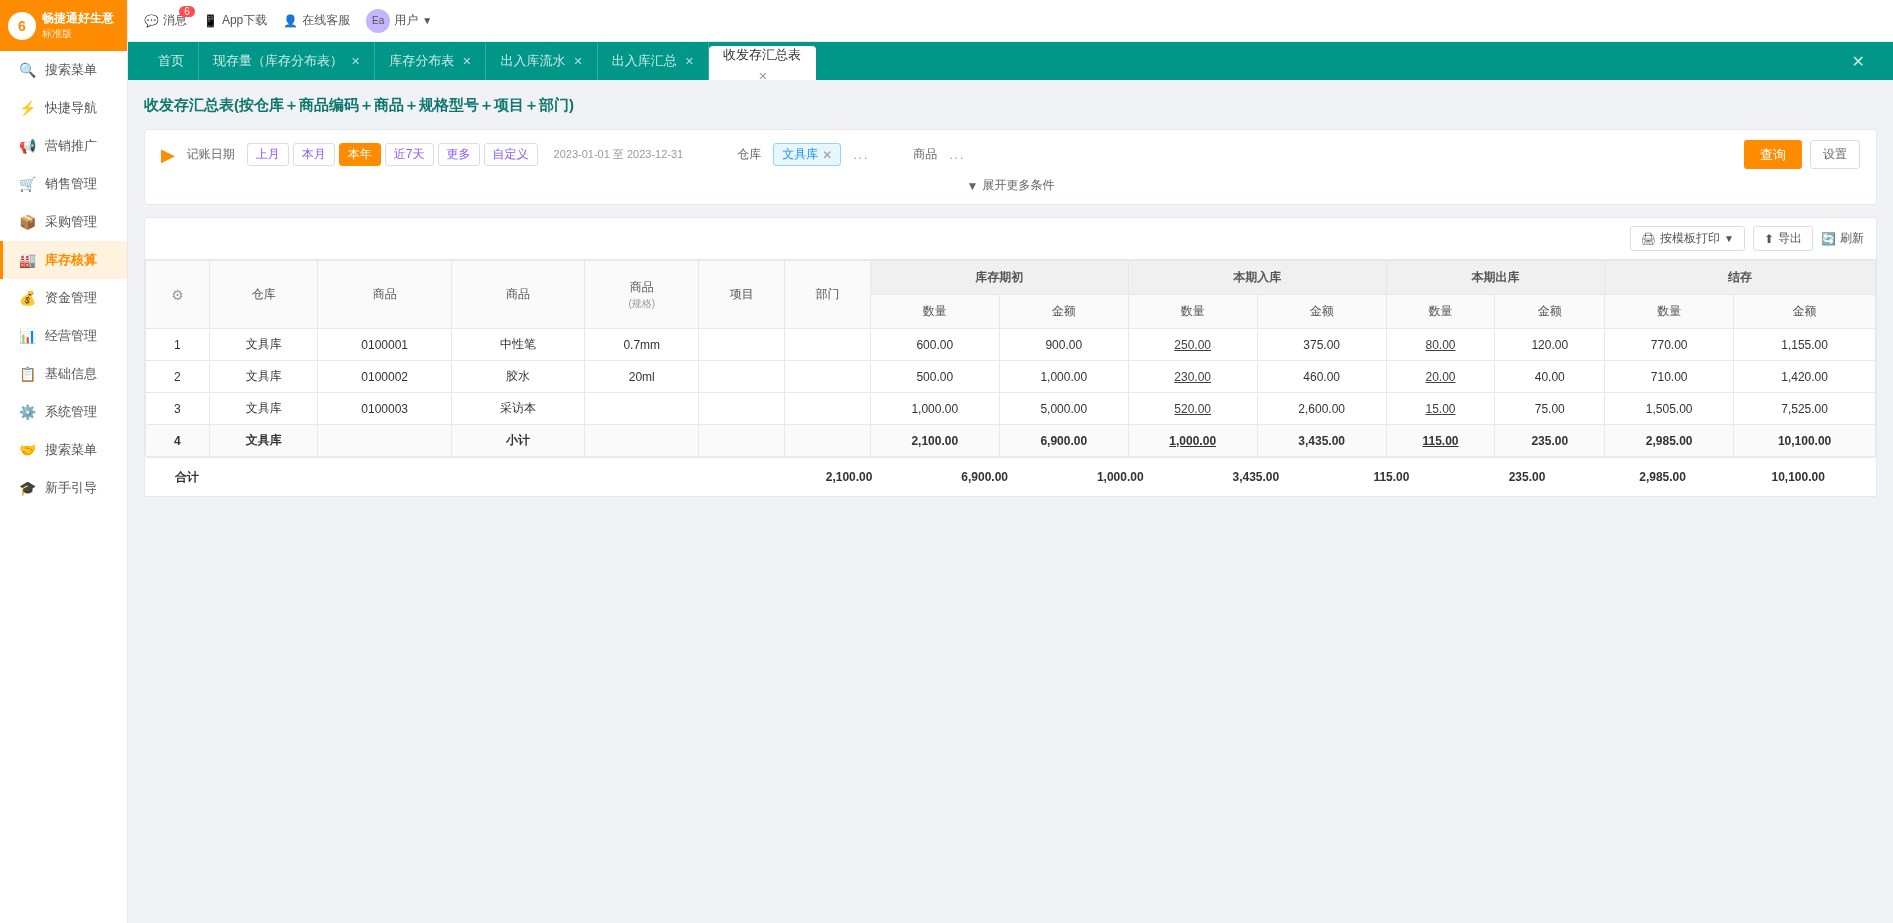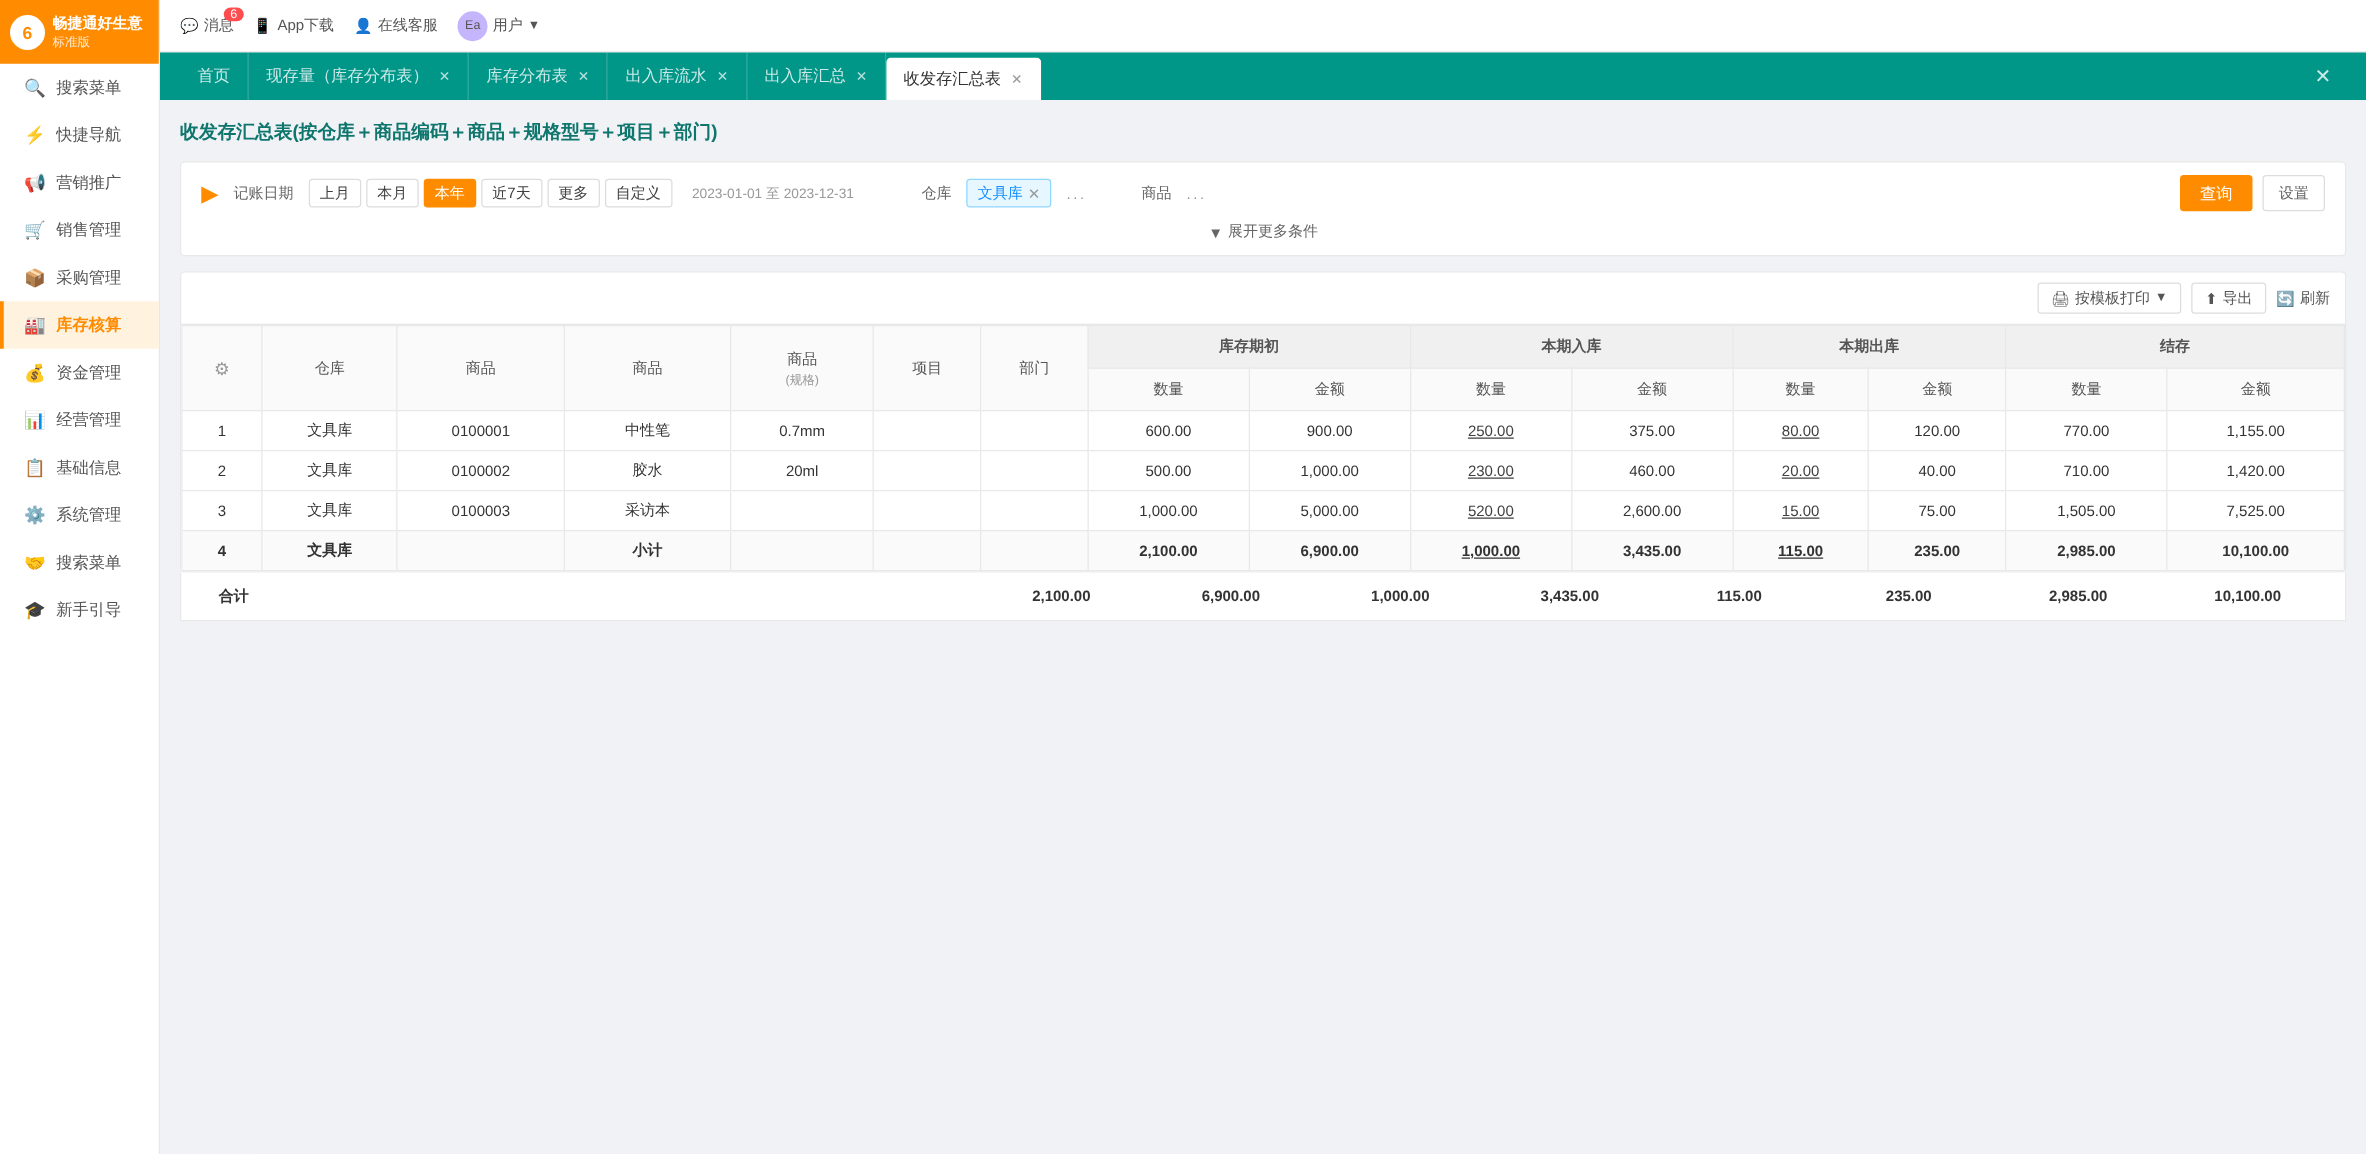--- a/index.html
+++ b/index.html
@@ -23,36 +23,36 @@
     .header-select { border: 1px solid #ddd; padding: 3px 8px; border-radius: 3px; font-size: 12px; background: #fff; }
     .btn-experience { background: #ff8c00; color: #fff; border: none; padding: 5px 14px; border-radius: 4px; cursor: pointer; font-size: 13px; }
     .top-header-right { display: flex; align-items: center; gap: 16px; font-size: 12px; color: #555; }
     .header-icon-item { display: flex; align-items: center; gap: 4px; cursor: pointer; position: relative; }
     .badge { background: #ff4d4f; color: #fff; border-radius: 8px; font-size: 10px; padding: 0 4px; position: absolute; top: -6px; right: -8px; min-width: 16px; text-align: center; }
     .user-avatar { width: 24px; height: 24px; background: #c4b5fd; border-radius: 50%; display: flex; align-items: center; justify-content: center; font-size: 10px; }
 
     
     .tab-bar { background: #009688; display: flex; align-items: center; padding: 16px; height: 38px; overflow: hidden; }
     .tab-item { padding: 0 14px; height: 38px; display: flex; align-items: center; gap: 6px; cursor: pointer; color: rgba(255,255,255,0.8); font-size: 13px; border-right: 1px solid rgba(255,255,255,0.2); white-space: nowrap; }
-    .tab-item.active { background: #fff; color: #333; border-radius: 4px 4px 0 0; margin-top: 4px; height: 34px; }
+    .tab-item.active { background: #fff; color: #333; border-radius: 4px 4px 0 0; margin-top: 4px; height: 34px; flex-direction: column; }
     .tab-close { font-size: 11px; color: rgba(255,255,255,0.7); cursor: pointer; margin-left: 2px; }
     .tab-item.active .tab-close { color: #999; }
     .tab-bar-close { margin-left: auto; padding: 0 12px; color: rgba(255,255,255,0.8); cursor: pointer; font-size: 16px; }
 
     
     .content { flex: 1; padding: 16px; background: #f0f2f5; overflow-y: auto; }
     .page-title { font-size: 15px; font-weight: bold; color: #0f766e; margin-bottom: 14px; }
 
     
     .filter-panel { background: #fff; border: 1px solid #e8e8e8; border-radius: 4px; padding: 10px 16px; margin-bottom: 12px; }
     .filter-row { display: flex; align-items: center; gap: 12px; flex-wrap: wrap; }
     .filter-arrow { color: #ff8c00; font-size: 18px; cursor: pointer; }
     .filter-label { color: #666; font-size: 12px; white-space: nowrap; }
     .date-btns { display: flex; align-items: center; gap: 4px; }
-    .date-btn { padding: 2px 8px; border: 1px solid #ddd; border-radius: 3px; cursor: pointer; font-size: 12px; background: #fff; color: #404040; }
+    .date-btn { padding: 2px 8px; border: 1px solid #ddd; border-radius: 3px; cursor: pointer; font-size: 12px; background: #fff; color: #8b5cf6; }
     .date-btn.active { background: #ff8c00; color: #fff; border-color: #ff8c00; }
     .date-range { font-size: 11px; color: #999; margin-left: 4px; }
     .warehouse-tag { display: flex; align-items: center; gap: 4px; background: #e6f7ff; border: 1px solid #91d5ff; padding: 2px 8px; border-radius: 3px; font-size: 12px; color: #1890ff; }
     .warehouse-tag-close { cursor: pointer; color: #999; }
     .filter-dots { color: #999; cursor: pointer; letter-spacing: 2px; }
     .filter-actions { margin-left: auto; display: flex; gap: 8px; }
     .btn-query { background: #ff8c00; color: #fff; border: none; padding: 5px 16px; border-radius: 3px; cursor: pointer; font-size: 13px; }
     .btn-settings { background: #fff; color: #666; border: 1px solid #ddd; padding: 5px 12px; border-radius: 3px; cursor: pointer; font-size: 12px; }
     .expand-row { display: flex; justify-content: center; margin-top: 8px; }
     .expand-btn { color: #666; font-size: 12px; cursor: pointer; display: flex; align-items: center; gap: 4px; }

